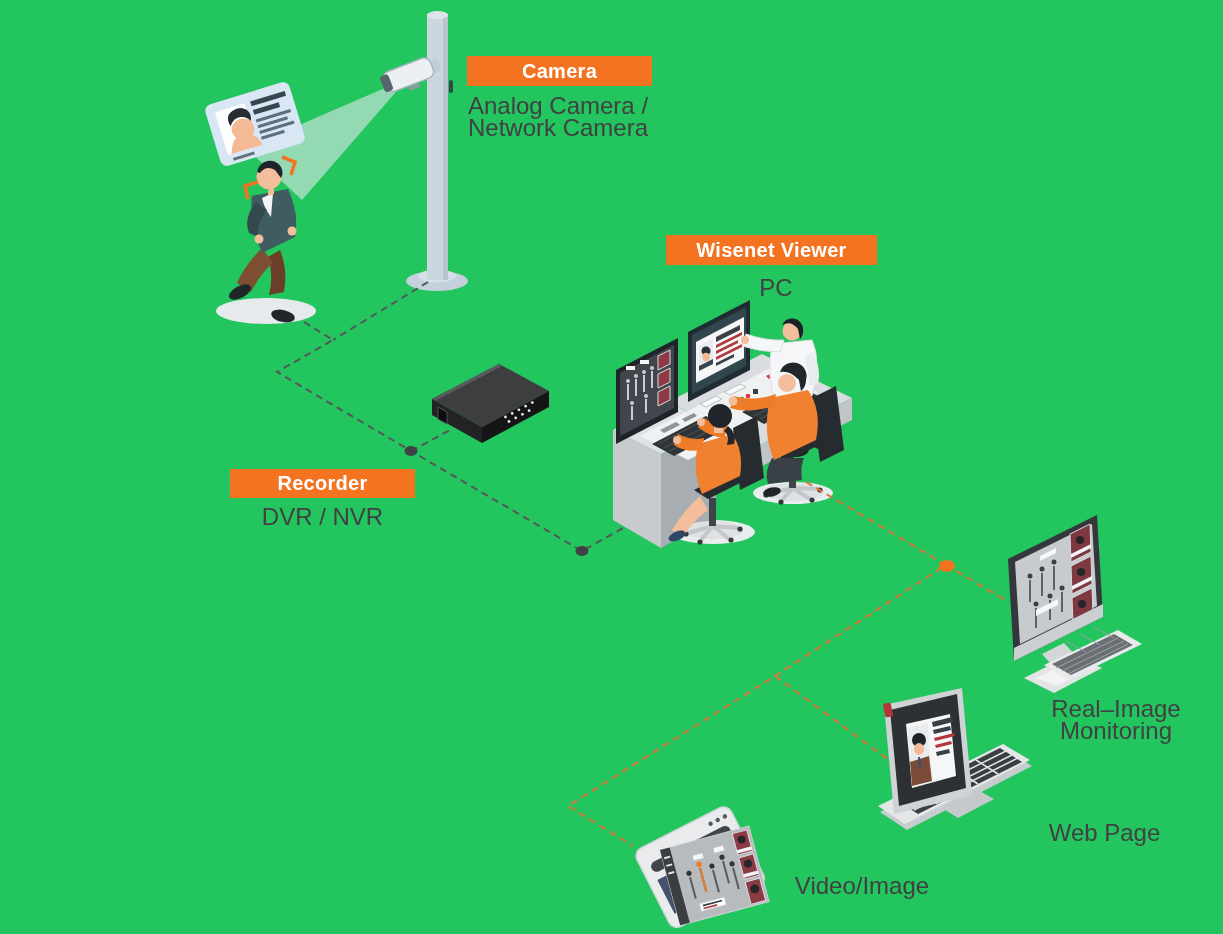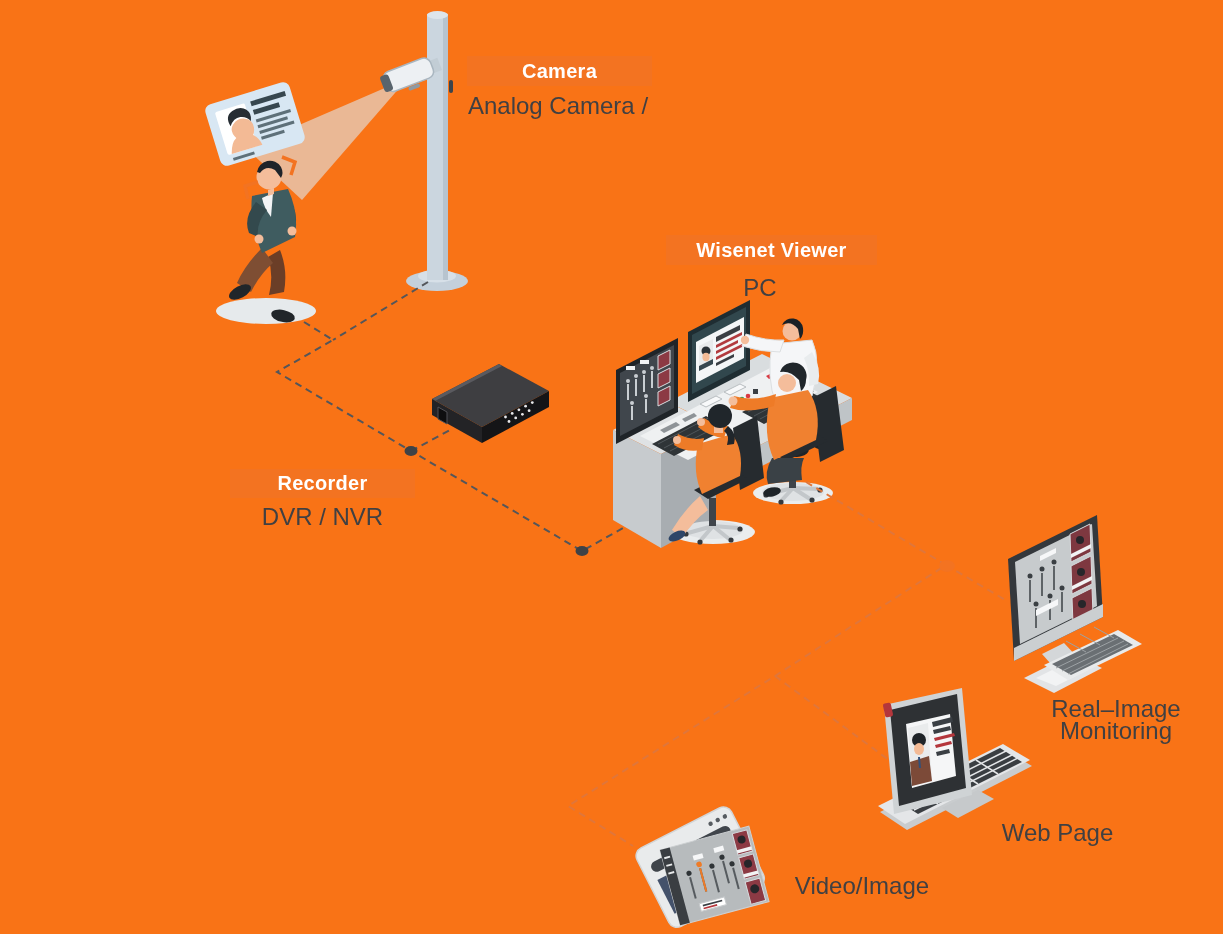--- a/index.html
+++ b/index.html
@@ -1,16 +1,16 @@
 <!DOCTYPE html>
 <html><head>
 <meta charset="utf-8">
 <style>
   html,body{margin:0;padding:0;background:#ffffff;font-family:"Liberation Sans",sans-serif;}
-  .canvas{position:relative;width:1223px;height:934px;background:#f97316;overflow:hidden;}
+  .canvas{position:relative;width:1223px;height:934px;background:#22c55e;overflow:hidden;}
   .scene{position:absolute;left:0;top:0;}
   .badge{
     position:absolute;background:#F37321;color:#ffffff;font-weight:bold;
     font-size:20px;text-align:center;letter-spacing:.3px;
   }
   .caption{
     position:absolute;color:#414042;font-size:24px;line-height:22px;text-align:center;
   }
   .caption span{display:block;}
 </style>
@@ -397,42 +397,43 @@
       <rect x="74" y="45" width="15" height="3.5" fill="#F2F3F4"></rect>
     </g>
   </g>
 </svg>
 
   <div class="badge" style="left: 467px; top: 56px; width: 185px; height: 30px; line-height: 30px; background: rgb(243, 115, 33);">
     <span>Camera</span>
   </div>
   <div class="caption" style="left:448px;top:95px;width:220px;">
     <span>Analog Camera /</span>
+    <span>Network Camera</span>
   </div>
 
   <div class="badge" style="left: 666px; top: 235px; width: 211px; height: 30px; line-height: 30px; background: rgb(243, 115, 33);">
     <span>Wisenet Viewer</span>
   </div>
-  <div class="caption" style="left:700px;top:277px;width:120px;">
+  <div class="caption" style="left:716px;top:277px;width:120px;">
     <span>PC</span>
   </div>
 
   <div class="badge" style="left: 230px; top: 469px; width: 185px; height: 29px; line-height: 29px; background: rgb(243, 115, 33);">
     <span>Recorder</span>
   </div>
   <div class="caption" style="left:230px;top:506px;width:185px;">
     <span>DVR / NVR</span>
   </div>
 
   <div class="caption" style="left:1030px;top:698px;width:172px;">
     <span>Real–Image</span>
     <span>Monitoring</span>
   </div>
 
-  <div class="caption" style="left:985px;top:822px;width:145px;">
+  <div class="caption" style="left:1032px;top:822px;width:145px;">
     <span>Web Page</span>
   </div>
 
   <div class="caption" style="left:792px;top:875px;width:140px;">
     <span>Video/Image</span>
   </div>
 
 </div>
 
 </body></html>

